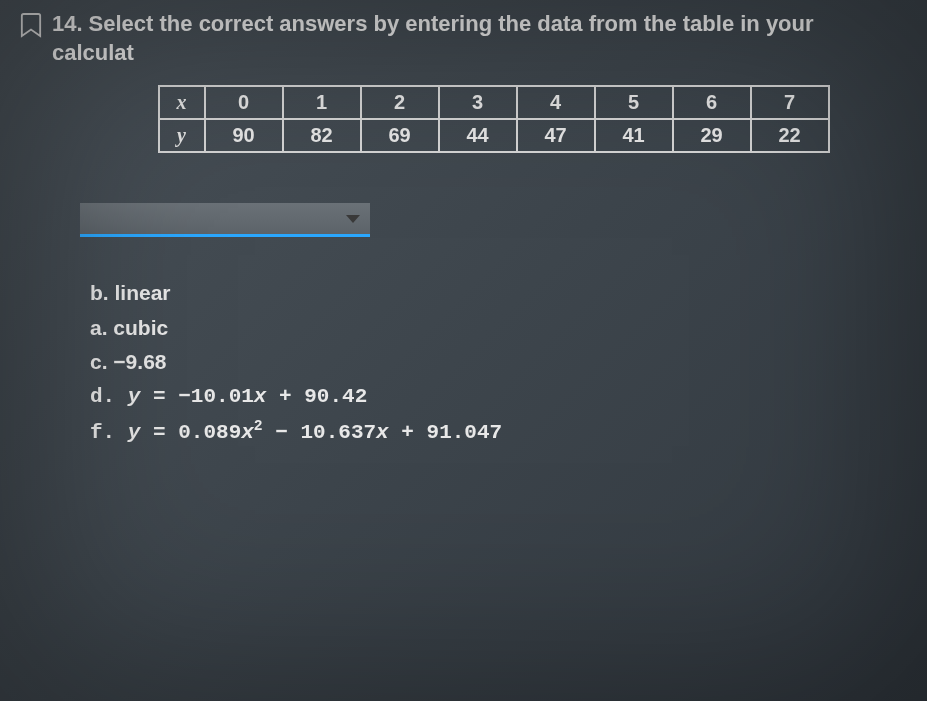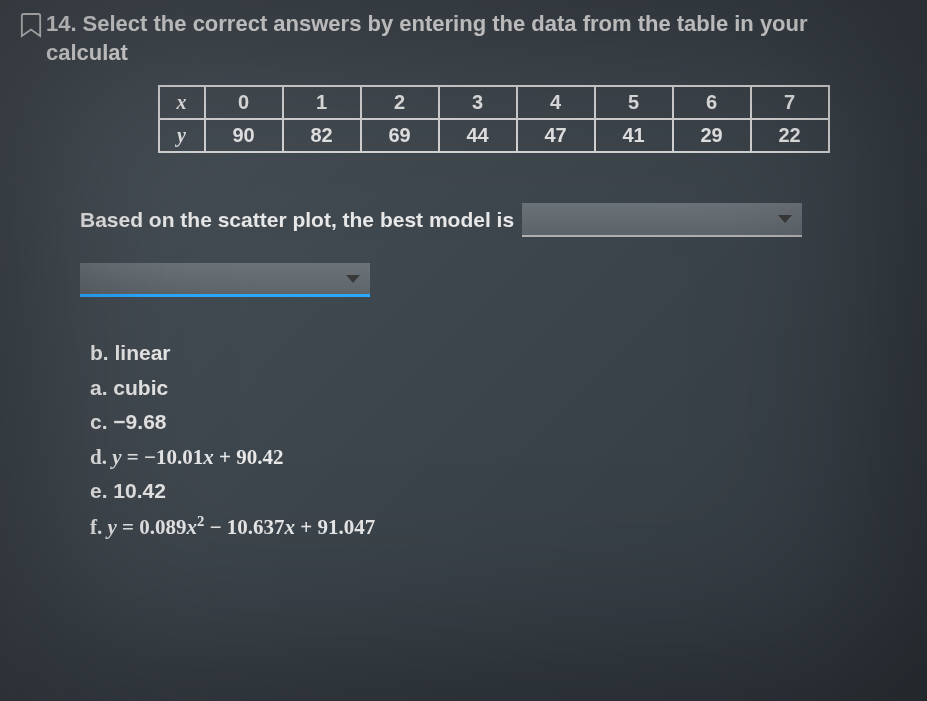--- a/index.html
+++ b/index.html
@@ -15,21 +15,21 @@
       color: #e8e8e8;
       overflow: hidden;
       position: relative;
     }
     .container {
       padding: 10px 40px 20px 20px;
     }
     .header {
       display: flex;
       align-items: flex-start;
-      gap: 4px;
+      gap: 10px;
       margin-bottom: 18px;
     }
     .bookmark-icon {
       width: 22px;
       height: 26px;
       margin-top: 2px;
       flex-shrink: 0;
     }
     .question-number {
       font-weight: bold;
@@ -107,21 +107,21 @@
     .options {
       margin: 40px 0 0 70px;
       font-weight: bold;
       font-size: 21px;
       line-height: 1.55;
     }
     .options .opt {
       margin-bottom: 2px;
     }
     .math {
-      font-family: Liberation Serif, serif;
+      font-family: Liberation Mono, monospace;
     }
     .math .var {
       font-style: italic;
     }
     sup {
       font-size: 0.7em;
       vertical-align: super;
     }
     .vignette {
       position: absolute;
@@ -167,41 +167,34 @@
         <td class="cell">44</td>
         <td class="cell">47</td>
         <td class="cell">41</td>
         <td class="cell">29</td>
         <td class="cell">22</td>
       </tr>
     </tbody>
       </table>
   </div>
 
-  <div class="line">
-    <span>Based on the scatter plot, the best model is</span>
-    <span class="dropdown">
-      <span class="caret"></span>
-    </span>
-  </div>
 
   <div class="line">
     <span class="dropdown accent">
       <span class="caret"></span>
     </span>
   </div>
 
 
   <div class="options">
     <div class="opt">b. linear</div>
     <div class="opt">a. cubic</div>
     <div class="opt">c. −9.68</div>
     <div class="opt math">
       <span>d. </span><span class="var">y</span><span> = −10.01</span><span class="var">x</span><span> + 90.42</span>
     </div>
-    <div class="opt">e. 10.42</div>
     <div class="opt math">
       <span>f. </span><span class="var">y</span><span> = 0.089</span><span class="var">x</span><sup>2</sup><span> − 10.637</span><span class="var">x</span><span> + 91.047</span>
     </div>
   </div>
 </div>
 
 <div class="vignette"></div>
 
 </body></html>

